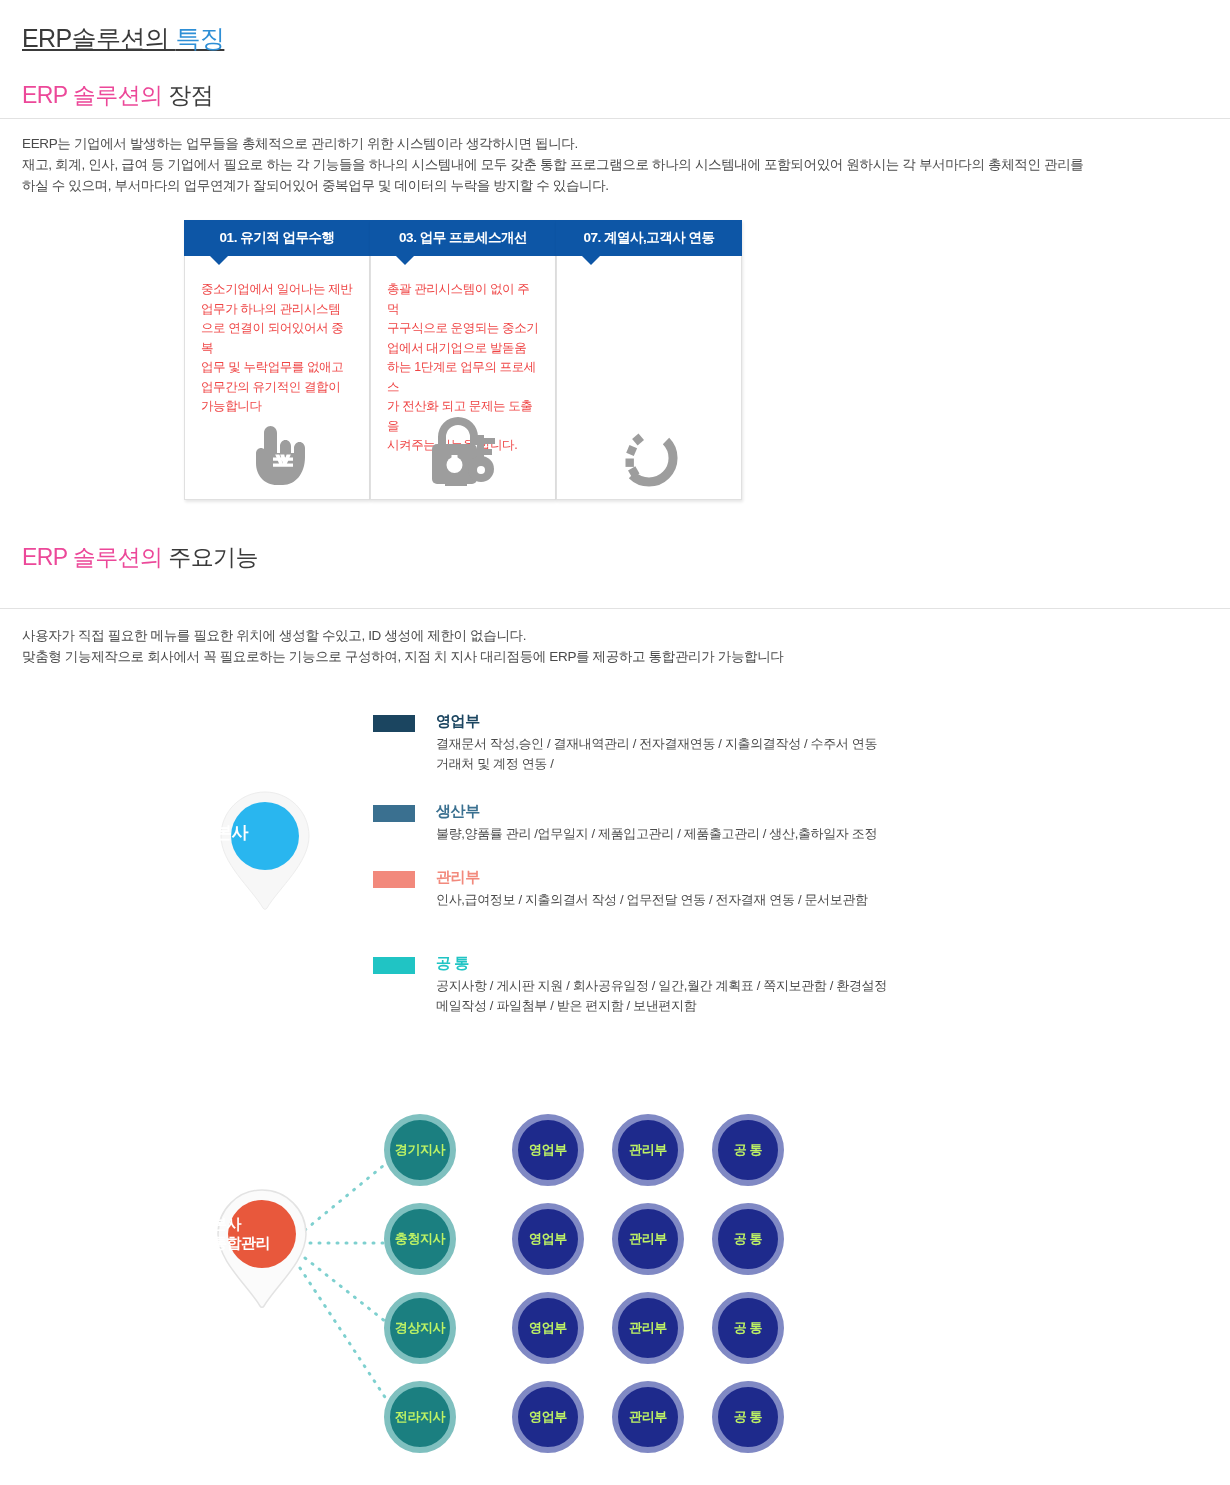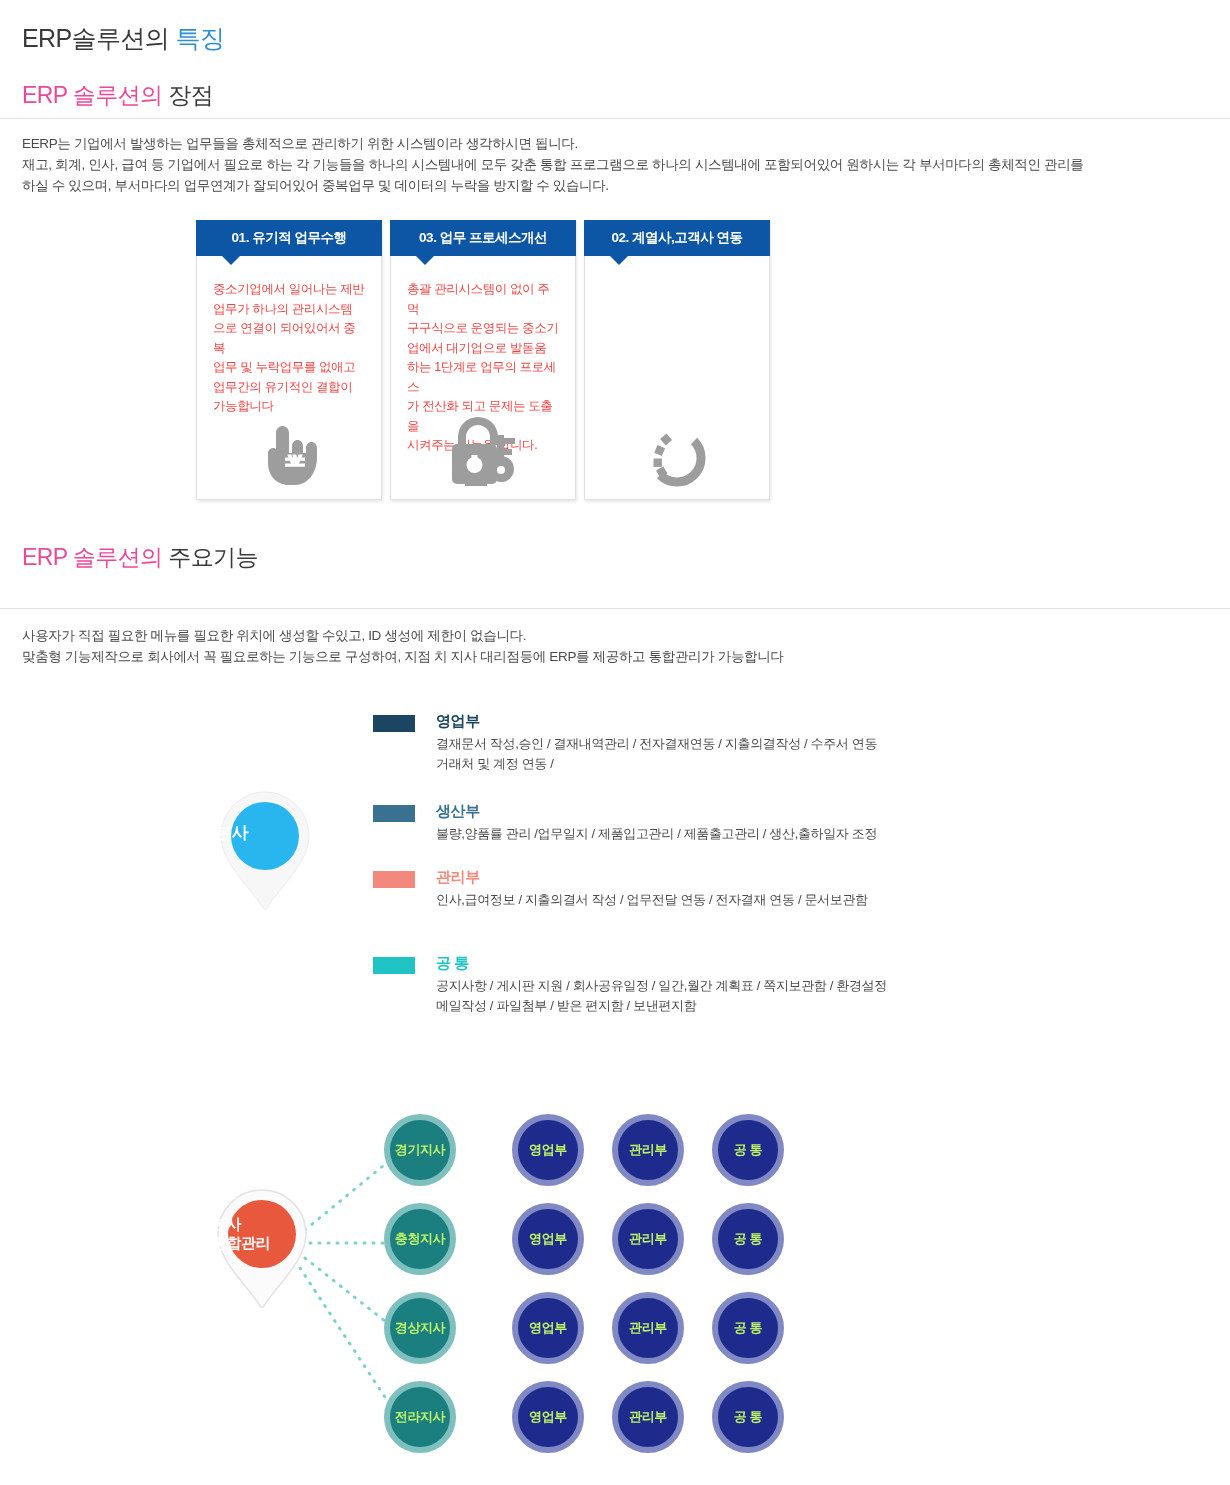--- a/index.html
+++ b/index.html
@@ -13,21 +13,21 @@
     position: relative;
     font-family: "Liberation Sans", "DejaVu Sans", sans-serif;
     color: #444;
     overflow: hidden;
   }
 
   
   .page-title {
     position: absolute; left: 22px; top: 22px;
     font-size: 25px; font-weight: 400; color: #3a3a3a;
-    letter-spacing: -0.6px; white-space: nowrap;
+    letter-spacing: -0.6px; white-space: nowrap; text-decoration: underline;
   }
   .page-title .accent { color: #2e8fd6; }
 
   .sec-head {
     position: absolute; left: 22px;
     font-size: 23px; font-weight: 400; letter-spacing: -0.6px;
     white-space: nowrap; color: #3a3a3a;
   }
   .sec-head .accent { color: #ec4899; }
   #sec-head-1 { top: 80px; }
@@ -42,21 +42,21 @@
 
   .intro {
     position: absolute; left: 22px;
     font-size: 13.5px; line-height: 21px; color: #4a4a4a;
     letter-spacing: -0.35px; white-space: pre-line;
   }
   #intro-1 { top: 133px; width: 1190px; }
   #intro-2 { top: 625px; width: 1190px; }
 
   
-  .cards { position: absolute; left: 196px; top: 220px; display: flex; gap: 8px; }
+  .cards { position: absolute; left: 184px; top: 220px; display: flex; }
   .card {
     width: 186px; height: 280px;
     background: #fff;
     border: 1px solid #e0e0e0;
     border-top: none;
     box-shadow: 1px 2px 3px rgba(0,0,0,0.10);
     position: relative;
   }
   .card-head {
     height: 36px; background: #0d56a6; color: #fff;
@@ -202,21 +202,21 @@
         <g fill="#ffffff">
           <circle cx="29.5" cy="48" r="8"></circle>
           <path d="M26.5 38h6v12h-6z"></path>
           <circle cx="56" cy="53" r="4"></circle>
         </g>
       </svg>
     </div>
   </div>
 
   <div class="card">
-    <div class="card-head">02. 계열사,고객사 연동</div>
+    <div class="card-head">07. 계열사,고객사 연동</div>
     <div class="card-icon">
       <svg width="62" height="64" viewBox="0 0 62 64">
         <g fill="none" stroke="#9d9d9d" stroke-width="9">
           <path d="M48 16a24 24 0 1 1-34 34" stroke-linecap="butt"></path>
         </g>
         <g fill="#9d9d9d">
           <path d="M20.5 8.5l5.5 6.4-6.4 5.5-5.5-6.4z"></path>
           <path d="M11.5 20l7.6 3.3-3.3 7.7-7.6-3.3z"></path>
           <path d="M7.5 33.5h8.4v8.4H7.5z"></path>
           <path d="M10 45.5l7.3-4.2 4.2 7.3-7.3 4.2z"></path>

